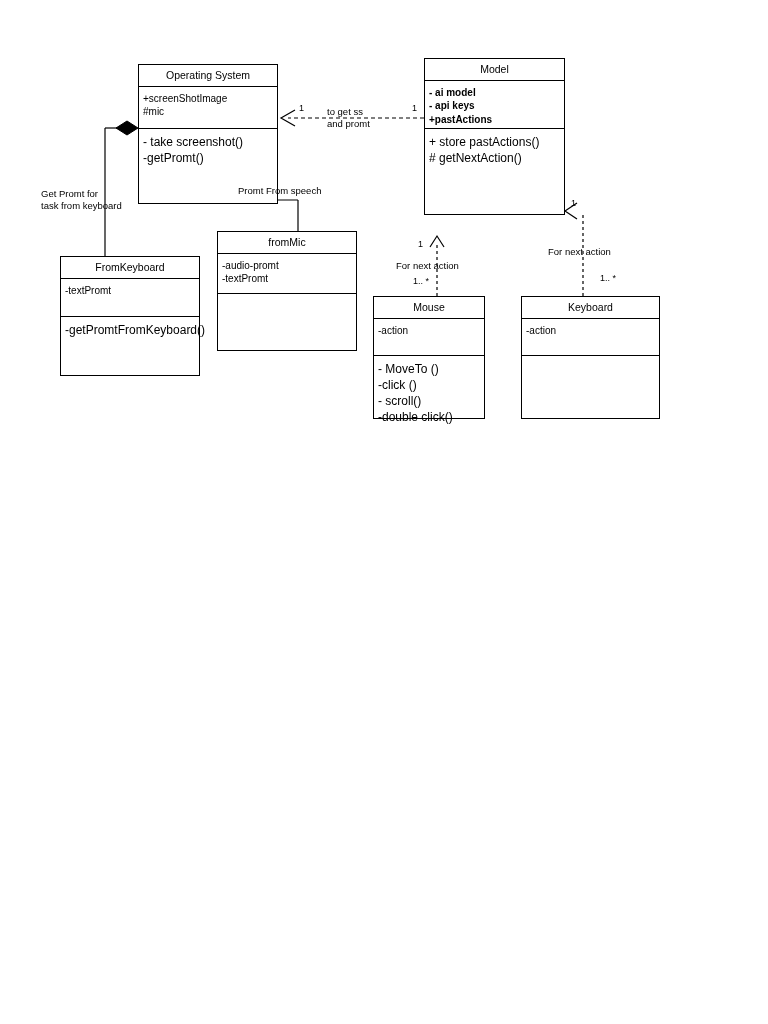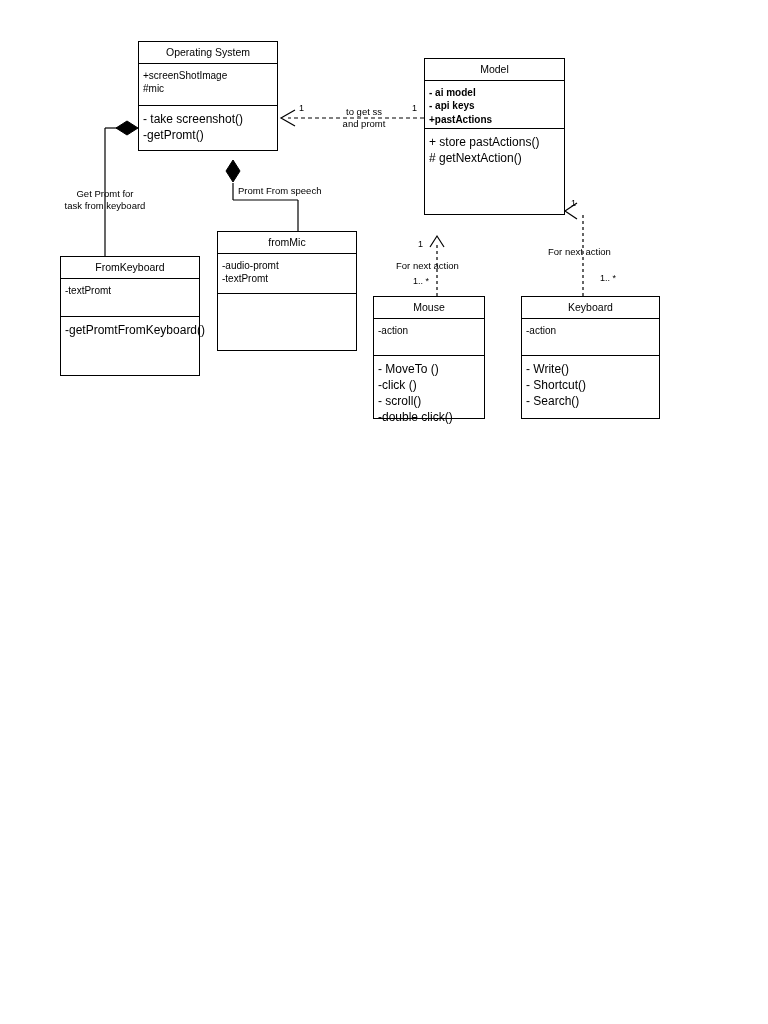--- a/index.html
+++ b/index.html
@@ -68,21 +68,20 @@
     color: #000;
   }
   .mult-label {
     position: absolute;
     font-size: 9px;
     line-height: 1;
     white-space: nowrap;
     color: #000;
   }
   .centered {
-    text-align: center;
   }
 </style>
 </head>
 <body>
 
 <div id="diagram-canvas">
 
   <svg class="edge-layer" viewBox="0 0 768 1024" xmlns="http://www.w3.org/2000/svg">
 
     <g>
@@ -107,21 +106,21 @@
       <line x1="437" y1="296" x2="437" y2="243" stroke="#000" stroke-width="1.2" stroke-dasharray="3,3"></line>
       <polyline points="430,247 437,236 444,247" fill="none" stroke="#000" stroke-width="1.2"></polyline>
     </g>
 
     <g>
       <line x1="583" y1="296" x2="583" y2="212" stroke="#000" stroke-width="1.2" stroke-dasharray="3,3"></line>
       <polyline points="577,203 565,211 577,219" fill="none" stroke="#000" stroke-width="1.2"></polyline>
     </g>
   </svg>
 
-  <div class="uml-class" style="left:138px; top:41px; width:140px; height:110px;">
+  <div class="uml-class" style="left:138px; top:64px; width:140px; height:140px;">
     <div class="uml-name">Operating System</div>
     <div class="uml-attrs" style="height:42px;">
       <div>+screenShotImage</div>
       <div>#mic</div>
     </div>
     <div class="uml-ops">
       <div>- take screenshot()</div>
       <div>-getPromt()</div>
     </div>
   </div>
@@ -168,25 +167,20 @@
       <div>- scroll()</div>
       <div>-double click()</div>
     </div>
   </div>
 
   <div class="uml-class" style="left:521px; top:296px; width:139px; height:123px;">
     <div class="uml-name">Keyboard</div>
     <div class="uml-attrs" style="height:37px;">
       <div>-action</div>
     </div>
-    <div class="uml-ops">
-      <div>- Write()</div>
-      <div>- Shortcut()</div>
-      <div>- Search()</div>
-    </div>
   </div>
 
   <div class="edge-label centered" style="left:327px; top:106px; width:74px;">
     <div>to get ss</div>
     <div>and promt</div>
   </div>
   <div class="mult-label" style="left:299px; top:104px;">1</div>
   <div class="mult-label" style="left:412px; top:104px;">1</div>
 
   <div class="edge-label centered" style="left:41px; top:188px; width:128px;">

